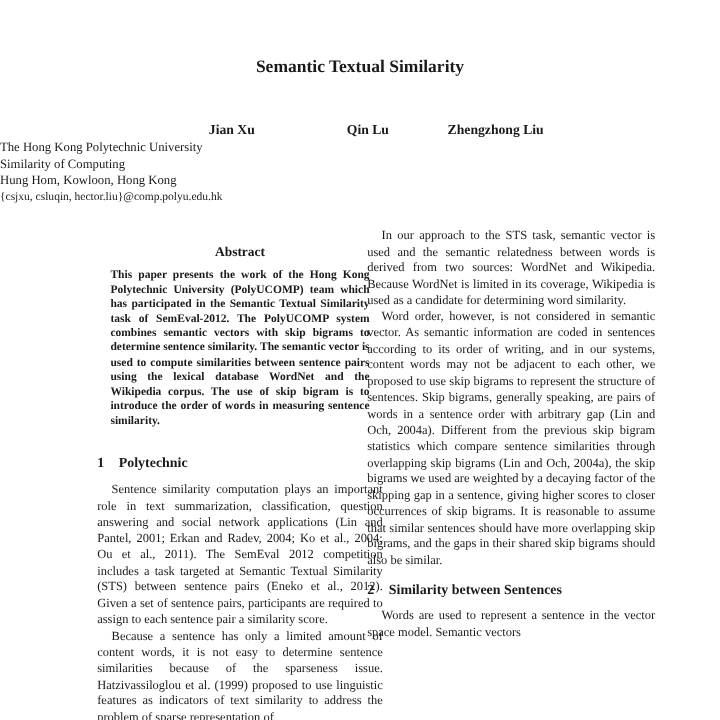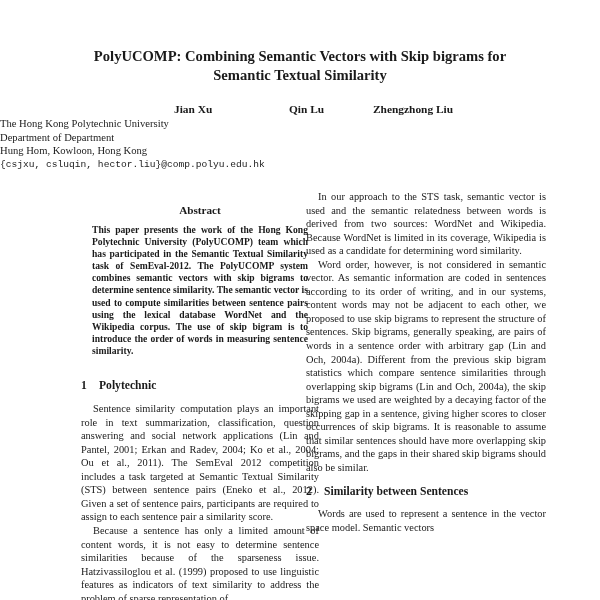--- a/index.html
+++ b/index.html
@@ -13,50 +13,49 @@
   }
   .authors {
     position: absolute; top: 103px; left: 0; width: 548px; height: 16px;
     font-weight: bold; font-size: 11.4px;
   }
   .authors span { position: absolute; top: 0; }
   .affil {
     position: absolute; top: 117px; left: 0; width: 600px;
     text-align: left; font-size: 10.6px; line-height: 13.6px;
   }
-  .affil .email { font-family: Liberation Mono, monospace; font-size: 9.6px; }
+  .affil .email { font-family: Liberation Serif, serif; font-size: 9.6px; }
   .col {
     position: absolute; font-size: 10.4px; line-height: 13.55px;
     text-align: justify; hyphens: manual;
   }
   .col-left { left: 62px; width: 238px; top: 203px; margin-left: 19px; }
   .col-right { left: 306px; width: 240px; top: 190px; }
   .abstract-head { text-align: center; font-weight: bold; font-size: 11.2px; margin: 0 0 7px 0; line-height: 14px; }
   .abstract-body { margin: 0 0 0 0; padding: 0 11px 0 11px; font-size: 9.6px; line-height: 12.1px; font-weight: bold; }
   .section-head { font-weight: bold; font-size: 11.6px; margin: 0; line-height: 15px; display: flex; }
   .section-head .num { width: 18px; display: inline-block; }
   p.para { margin: 0; text-indent: 12px; }
 </style>
 </head>
 <body>
 
 <div class="title">
-  <div>PolyUCOMP: Combining Semantic Vectors with Skip bigrams for</div>
   <div>Semantic Textual Similarity</div>
 </div>
 
 <div class="authors">
   <span style="left:174px">Jian Xu</span>
   <span style="left:289px">Qin Lu</span>
   <span style="left:373px">Zhengzhong Liu</span>
 </div>
 
 <div class="affil">
   <div>The Hong Kong Polytechnic University</div>
-  <div>Department of Department</div>
+  <div>Similarity of Computing</div>
   <div>Hung Hom, Kowloon, Hong Kong</div>
   <div class="email">{csjxu, csluqin, hector.liu}@comp.polyu.edu.hk</div>
 </div>
 
 <div class="col col-left">
   <div class="abstract-head">Abstract</div>
   <div class="abstract-body">This paper presents the work of the Hong Kong Polytechnic University (PolyUCOMP) team which has participated in the Semantic Textual Similarity task of SemEval-2012. The PolyUCOMP system combines semantic vec­tors with skip bigrams to determine sentence similarity. The semantic vector is used to compute similarities between sentence pairs using the lexical database WordNet and the Wikipedia corpus. The use of skip bigram is to introduce the order of words in measuring sentence similarity.</div>
 
   <div class="section-head" style="margin-top:21px; margin-bottom:9px;">
     <span class="num">1</span>

